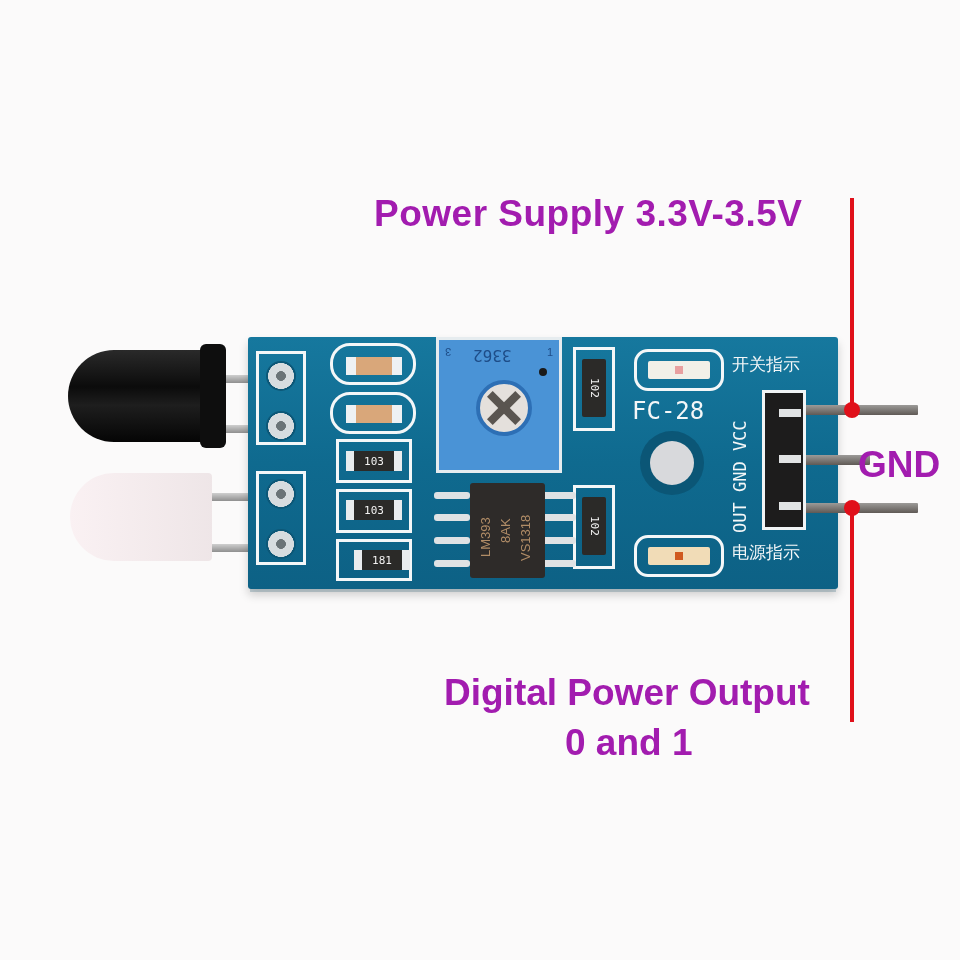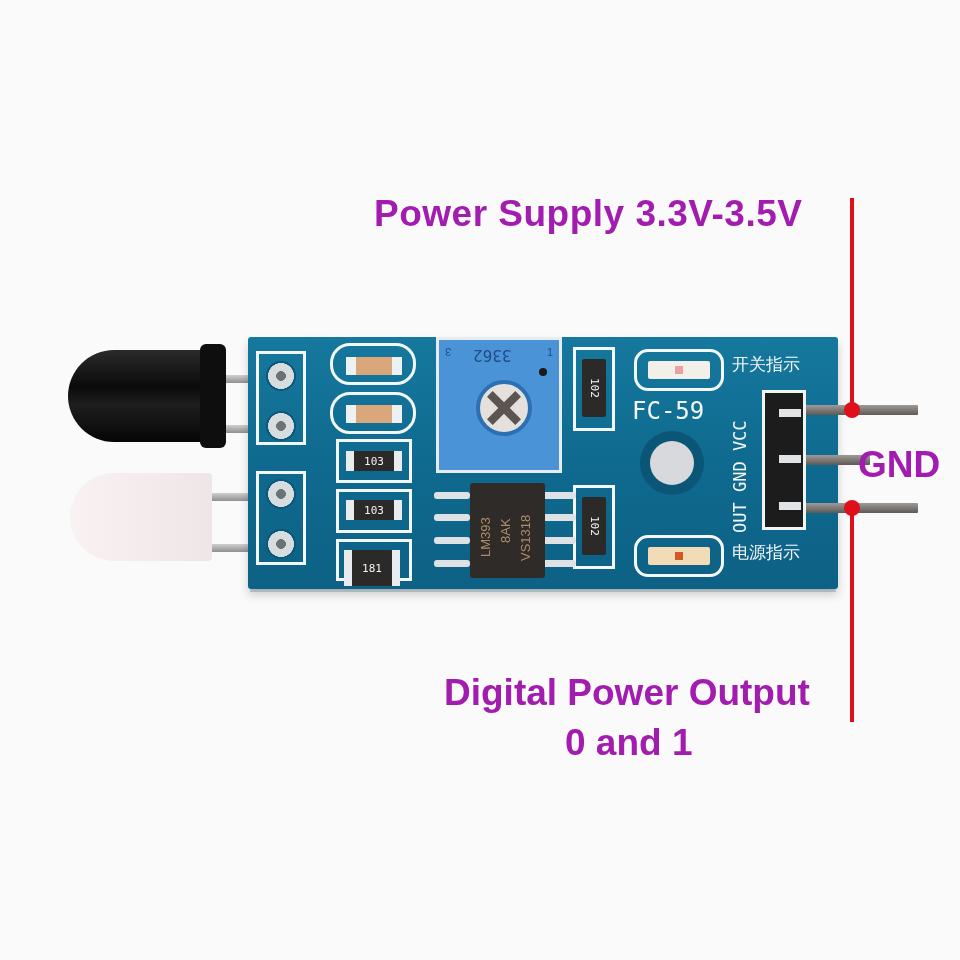--- a/index.html
+++ b/index.html
@@ -140,21 +140,21 @@
       <span>103</span>
       <div class="end" style="right:0"></div>
   </div>
   <div class="silk" style="left:88px; top:152px; width:76px; height:44px;"></div>
   <div class="res" style="left:98px; top:163px; width:56px; height:20px;">
     <div class="end" style="left:0"></div>
       <span>103</span>
       <div class="end" style="right:0"></div>
   </div>
   <div class="silk" style="left:88px; top:202px; width:76px; height:42px;"></div>
-  <div class="res" style="left:96px; top:213px; width:56px; height:36px;border-radius:9px;">
+  <div class="res" style="left:106px; top:213px; width:56px; height:20px;border-radius:9px;">
     <div class="end" style="left:0"></div>
       <span>181</span>
       <div class="end" style="right:0"></div>
   </div>
 
   <div class="silk" style="left:325px; top:10px; width:42px; height:84px;"></div>
   <div class="res" style="left:334px; top:22px; width:24px; height:58px; writing-mode:vertical-rl;">
     <span>102</span>
   </div>
   <div class="silk" style="left:325px; top:148px; width:42px; height:84px;"></div>
@@ -164,21 +164,21 @@
 
   <div class="silk" style="left:386px; top:12px; width:90px; height:42px; border-radius:14px;"></div>
   <div class="led" style="left:400px; top:24px; width:62px; height:18px;">
     <div class="dot-in" style="background:#e8a0a0;"></div>
   </div>
   <div class="silk" style="left:386px; top:198px; width:90px; height:42px; border-radius:14px;"></div>
   <div class="led" style="left:400px; top:210px; width:62px; height:18px; background:#f1dcb7;">
     <div class="dot-in" style="background:#d05a20;"></div>
   </div>
 
-  <div class="pcb-text" style="left:384px; top:60px; font-size:24px;">FC-59</div>
+  <div class="pcb-text" style="left:384px; top:60px; font-size:24px;">FC-28</div>
   <div class="pcb-text" style="left:484px; top:16px; font-size:17px; font-family:'DejaVu Sans', sans-serif;">开关指示</div>
   <div class="pcb-text" style="left:484px; top:204px; font-size:17px; font-family:'DejaVu Sans', sans-serif;">电源指示</div>
   <div class="pcb-text" style="left:482px; top:196px; font-size:17px; transform:rotate(-90deg); transform-origin:left top; white-space:nowrap;">OUT GND VCC</div>
 
   <div class="abs" style="left:392px; top:94px; width:64px; height:64px; border-radius:50%; background:#0b5676;">
     <div class="abs" style="left:10px; top:10px; width:44px; height:44px; border-radius:50%; background:#d8d9dc;"></div>
   </div>
 </div>
 
 <div class="abs" id="pot">

